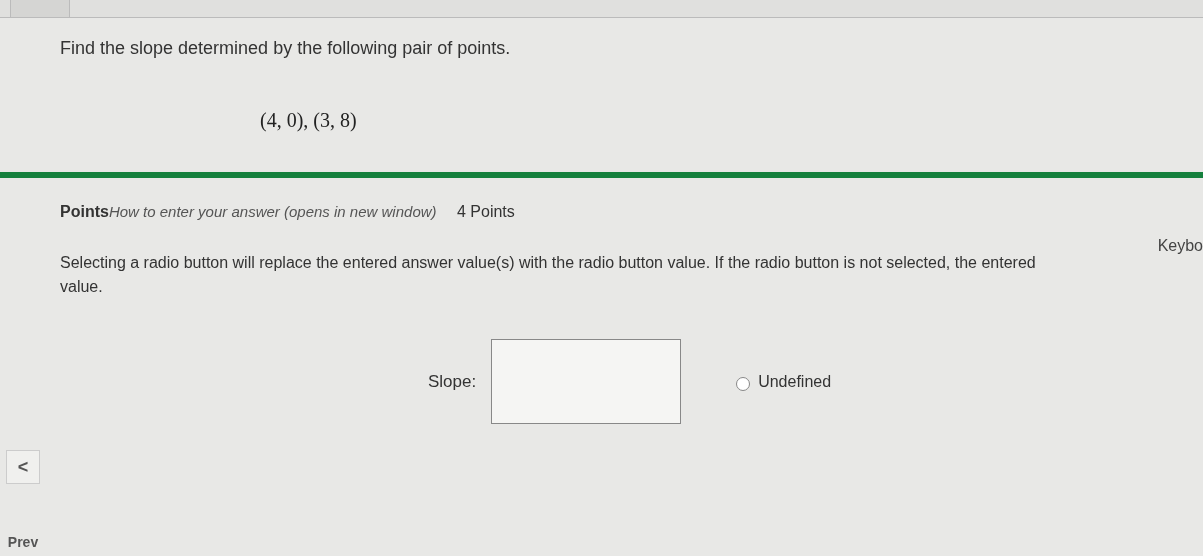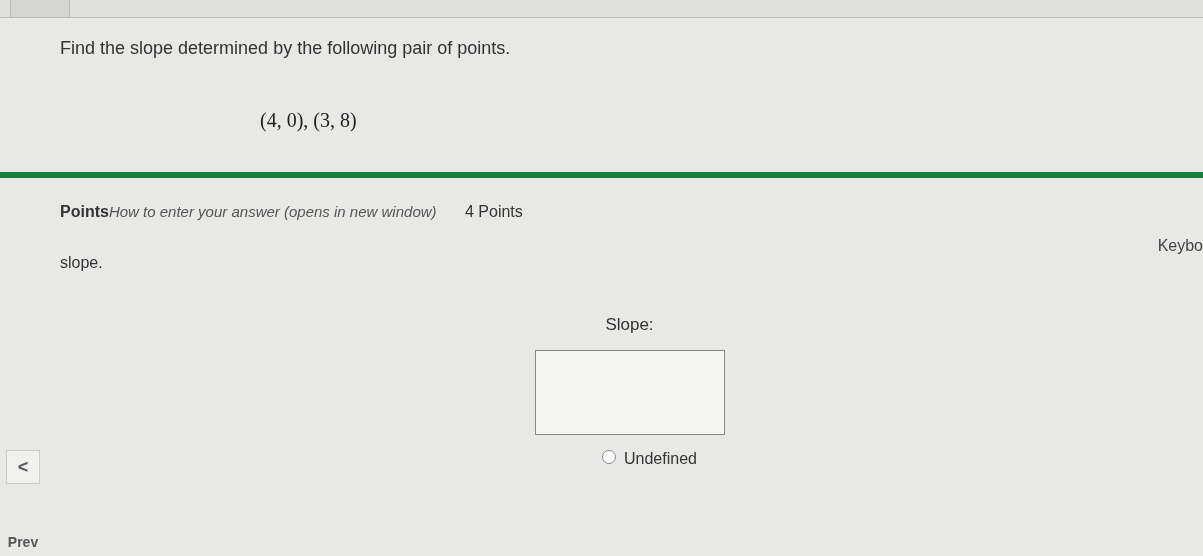--- a/index.html
+++ b/index.html
@@ -60,21 +60,21 @@
       font-weight: bold;
     }
     .answer-hint {
       font-style: italic;
       color: #555;
       font-size: 15px;
       text-align: center;
     }
     .points-label {
       font-size: 16px;
-      margin-left: 24px;
+      margin-left: 16px;
     }
     .keyboard-hint {
       position: absolute;
       right: 0;
       top: 59px;
       font-size: 16px;
       color: #444;
     }
     .instruction-section {
       padding: 10px 0 20px 60px;
@@ -82,37 +82,36 @@
       color: #333;
       line-height: 1.5;
     }
     .input-section {
       display: flex;
       align-items: center;
       justify-content: center;
       padding-top: 20px;
       padding-left: 56px;
       gap: 15px;
-      flex-direction: column;
     }
     .slope-label {
       font-size: 17px;
       color: #333;
     }
     .slope-input {
       width: 190px;
       height: 85px;
       border: 1px solid #888;
       background: #f5f5f3;
       font-size: 16px;
       padding: 4px;
     }
     .radio-group {
       display: flex;
-      align-items: flex-start;
+      align-items: flex-end;
       gap: 8px;
       margin-left: 40px;
     }
     .radio-btn {
       width: 14px;
       height: 14px;
       border-radius: 50%;
       border: 1.5px solid #888;
       background: #fff;
       cursor: pointer;
@@ -164,21 +163,22 @@
 
 <div class="answer-section">
   <div class="answer-header">
     <span class="answer-label">Points</span><span class="answer-hint">How to enter your answer (opens in new window)</span>
     <span class="points-label">4 Points</span>
   </div>
   <div class="keyboard-hint">Keybo</div>
 </div>
 
 <div class="instruction-section">
-  <div>slope.</div>
+  <div>Selecting a radio button will replace the entered answer value(s) with the radio button value. If the radio button is not selected, the entered</div>
+  <div>value.</div>
 </div>
 
 <div class="input-section">
   <span class="slope-label">Slope:</span>
   <input type="text" class="slope-input" value="" style="">
   <div class="radio-group">
     <div class="radio-btn"></div>
     <span class="radio-label">Undefined</span>
   </div>
 </div>

